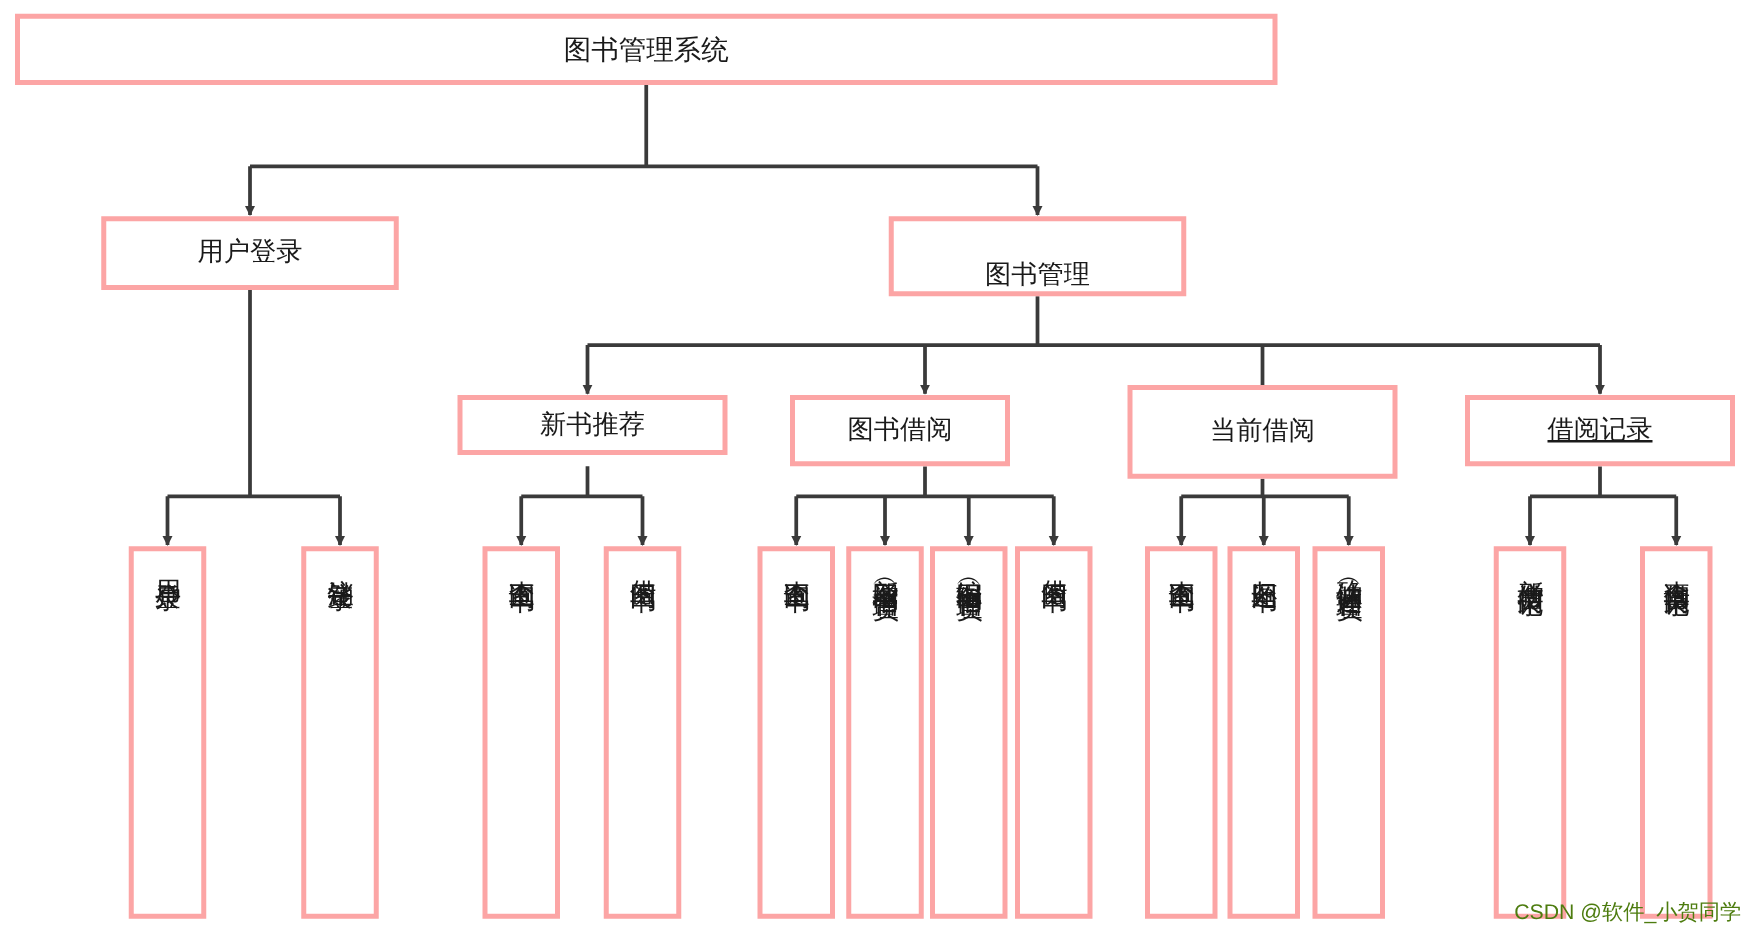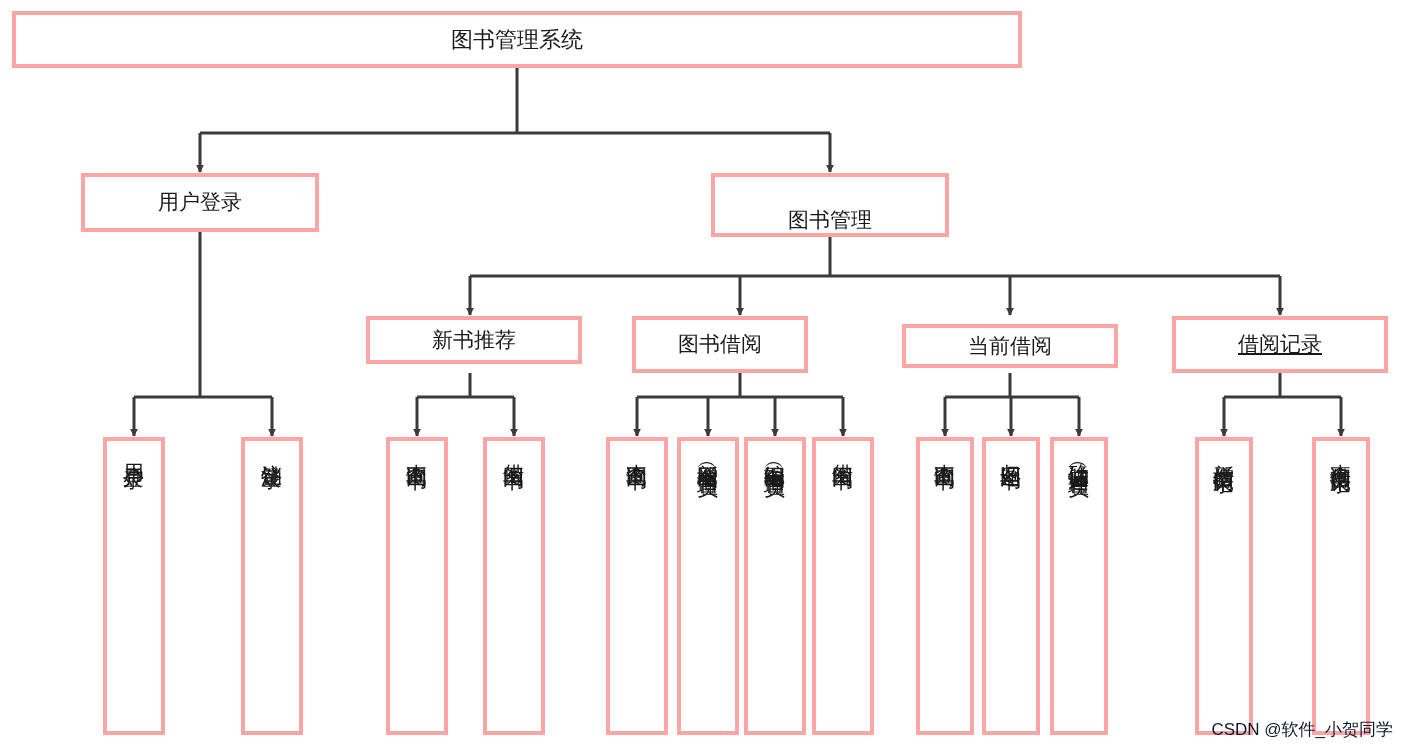--- a/index.html
+++ b/index.html
@@ -57,21 +57,21 @@
     line-height: 1.0;
   }
   .node.root .label {
     font-size: 22px;
   }
   .watermark {
     position: absolute;
     right: 12px;
     bottom: 6px;
     font-size: 17px;
-    color: #0f172a;
+    color: #4d7c0f;
     white-space: nowrap;
     user-select: none;
   }
 </style>
 </head>
 <body>
 
 <div id="diagram-root">
   <svg class="connectors" viewBox="0 0 1405 747">
     <defs>
@@ -124,21 +124,21 @@
       </div>
       <div class="node horizontal" style="left: 711px; top: 173px; width: 238px; height: 64px; align-items: flex-end;">
         <span class="label">图书管理</span>
       </div>
       <div class="node horizontal" style="left: 342px; top: 316px; width: 216px; height: 48px; margin-left: 24px;">
         <span class="label">新书推荐</span>
       </div>
       <div class="node horizontal" style="left: 632px; top: 316px; width: 176px; height: 57px;">
         <span class="label">图书借阅</span>
       </div>
-      <div class="node horizontal" style="left: 902px; top: 324px; width: 216px; height: 44px;">
+      <div class="node horizontal" style="left: 902px; top: 308px; width: 216px; height: 75px;">
         <span class="label">当前借阅</span>
       </div>
       <div class="node horizontal" style="left: 1172px; top: 316px; width: 216px; height: 57px; text-decoration: underline;">
         <span class="label">借阅记录</span>
       </div>
       <div class="node vertical" style="left: 103px; top: 437px; width: 62px; height: 298px;">
         <span class="label">用户登录</span>
       </div>
       <div class="node vertical" style="left: 241px; top: 437px; width: 62px; height: 298px;">
         <span class="label">注销登录</span>

